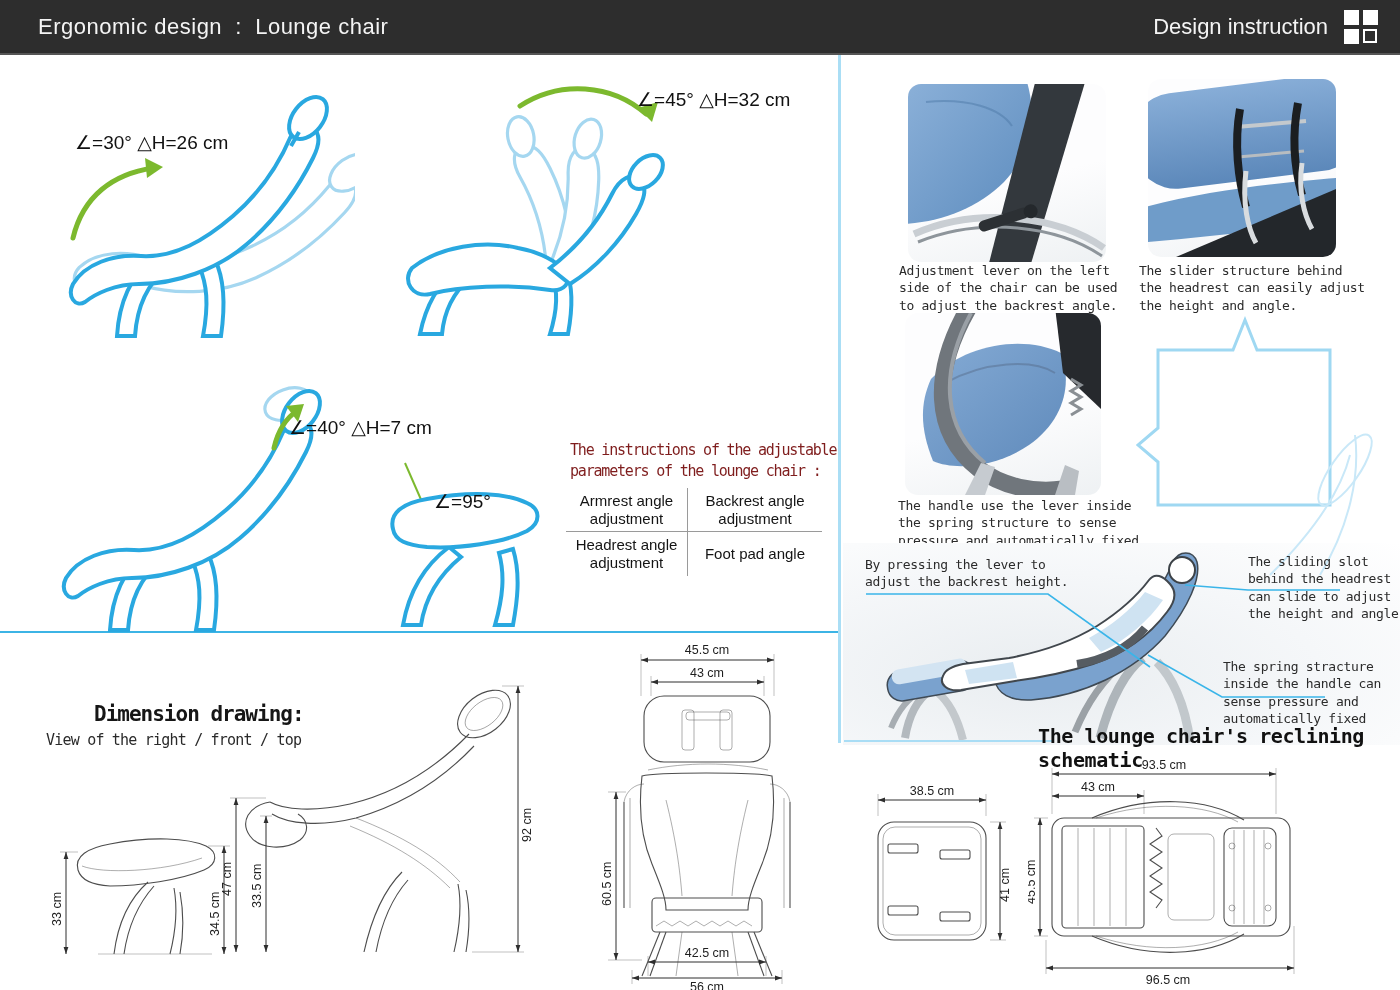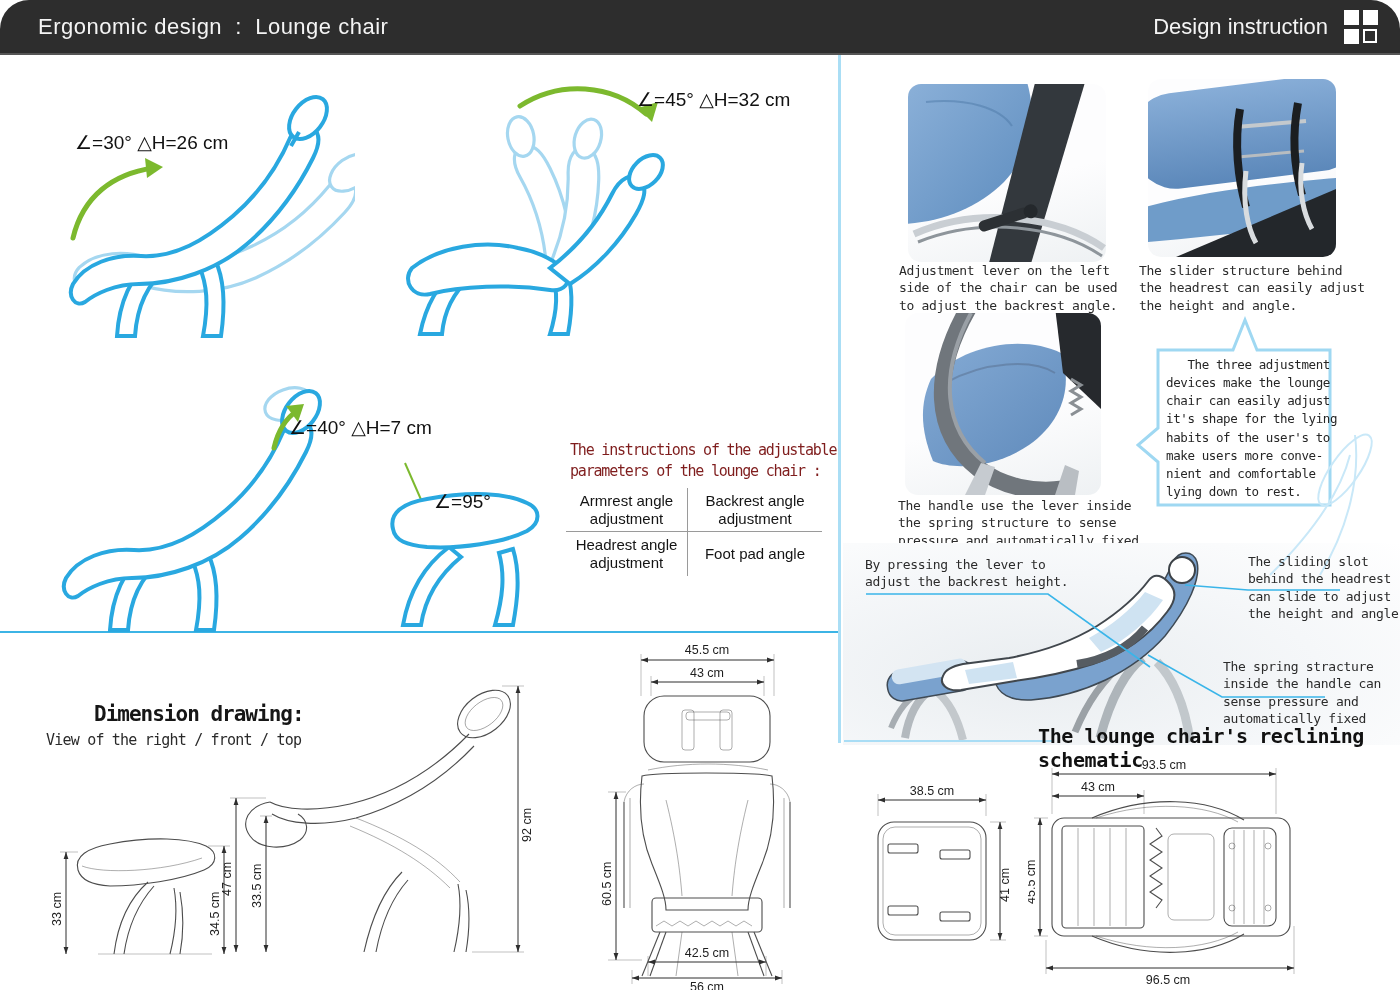--- a/index.html
+++ b/index.html
@@ -1,17 +1,17 @@
 <!DOCTYPE html>
 <html><head>
 <meta charset="utf-8">
 <style>
   html,body{margin:0;padding:0;background:#fff;}
   .page{position:relative;width:1400px;height:990px;background:#ffffff;overflow:hidden;
-        font-family:"Liberation Sans",sans-serif;color:#1a1a1a;border-radius:29px;}
+        font-family:"Liberation Sans",sans-serif;color:#1a1a1a;}
   .abs{position:absolute;}
 
   
   .hdr{position:absolute;left:0;top:0;width:1400px;height:55px;background:#2d2d2d;
        border-bottom:2px solid #555;display:flex;align-items:center;justify-content:space-between;box-sizing:border-box;}
   .hdr-left{margin-left:38px;color:#f4f4f4;font-size:22px;white-space:pre;letter-spacing:.5px;}
   .hdr-right{margin-right:22px;display:flex;align-items:center;gap:16px;color:#f4f4f4;font-size:22px;}
   .grid-icon{display:grid;grid-template-columns:15px 15px;grid-template-rows:15px 15px;gap:4px;}
   .grid-icon .sq{width:15px;height:15px;background:#fff;}
   .grid-icon .sq.o{width:10px;height:10px;background:transparent;border:2px solid #fff;}
@@ -404,28 +404,20 @@
       <polygon points="150,182 160,152 174,158 170,182" fill="#b9bec3"></polygon>
     </svg>
   </div>
   <div class="cap" style="left:898px;top:497px">The handle use the lever inside
 the spring structure to sense
 pressure and automatically fixed.</div>
 
   <svg class="abs" style="left:1136px;top:316px" width="206" height="200" viewBox="0 0 206 200">
     <polygon points="22,34 97,34 109,4 121,34 194,34 194,189 22,189 22,146 2,129 22,112" fill="#ffffff" stroke="#9fd8f2" stroke-width="3"></polygon>
   </svg>
-  <div class="bubble-text">   The three adjustment
-devices make the lounge
-chair can easily adjust
-it's shape for the lying
-habits of the user's to
-make users more conve-
-nient and comfortable
-lying down to rest.</div>
 
   <div class="schem-bg"></div>
   <svg class="abs" style="left:845px;top:548px" width="430" height="195" viewBox="0 0 430 195">
     <g>
       <path d="M 60 190 C 64 166 74 150 86 142" stroke="#b3b9be" stroke-width="8" fill="none"></path>
       <path d="M 118 192 C 112 168 102 152 92 144" stroke="#c3c8cc" stroke-width="8" fill="none"></path>
       <path d="M 46 180 C 54 160 66 148 78 142" stroke="#a7adb2" stroke-width="6" fill="none"></path>
       <g transform="rotate(-10 85 133)">
         <rect x="42" y="118" width="88" height="30" rx="14" fill="#7aa2ce" stroke="#3f4a55" stroke-width="1.5"></rect>
         <rect x="48" y="116" width="76" height="15" rx="7" fill="#d3e4f2"></rect>

